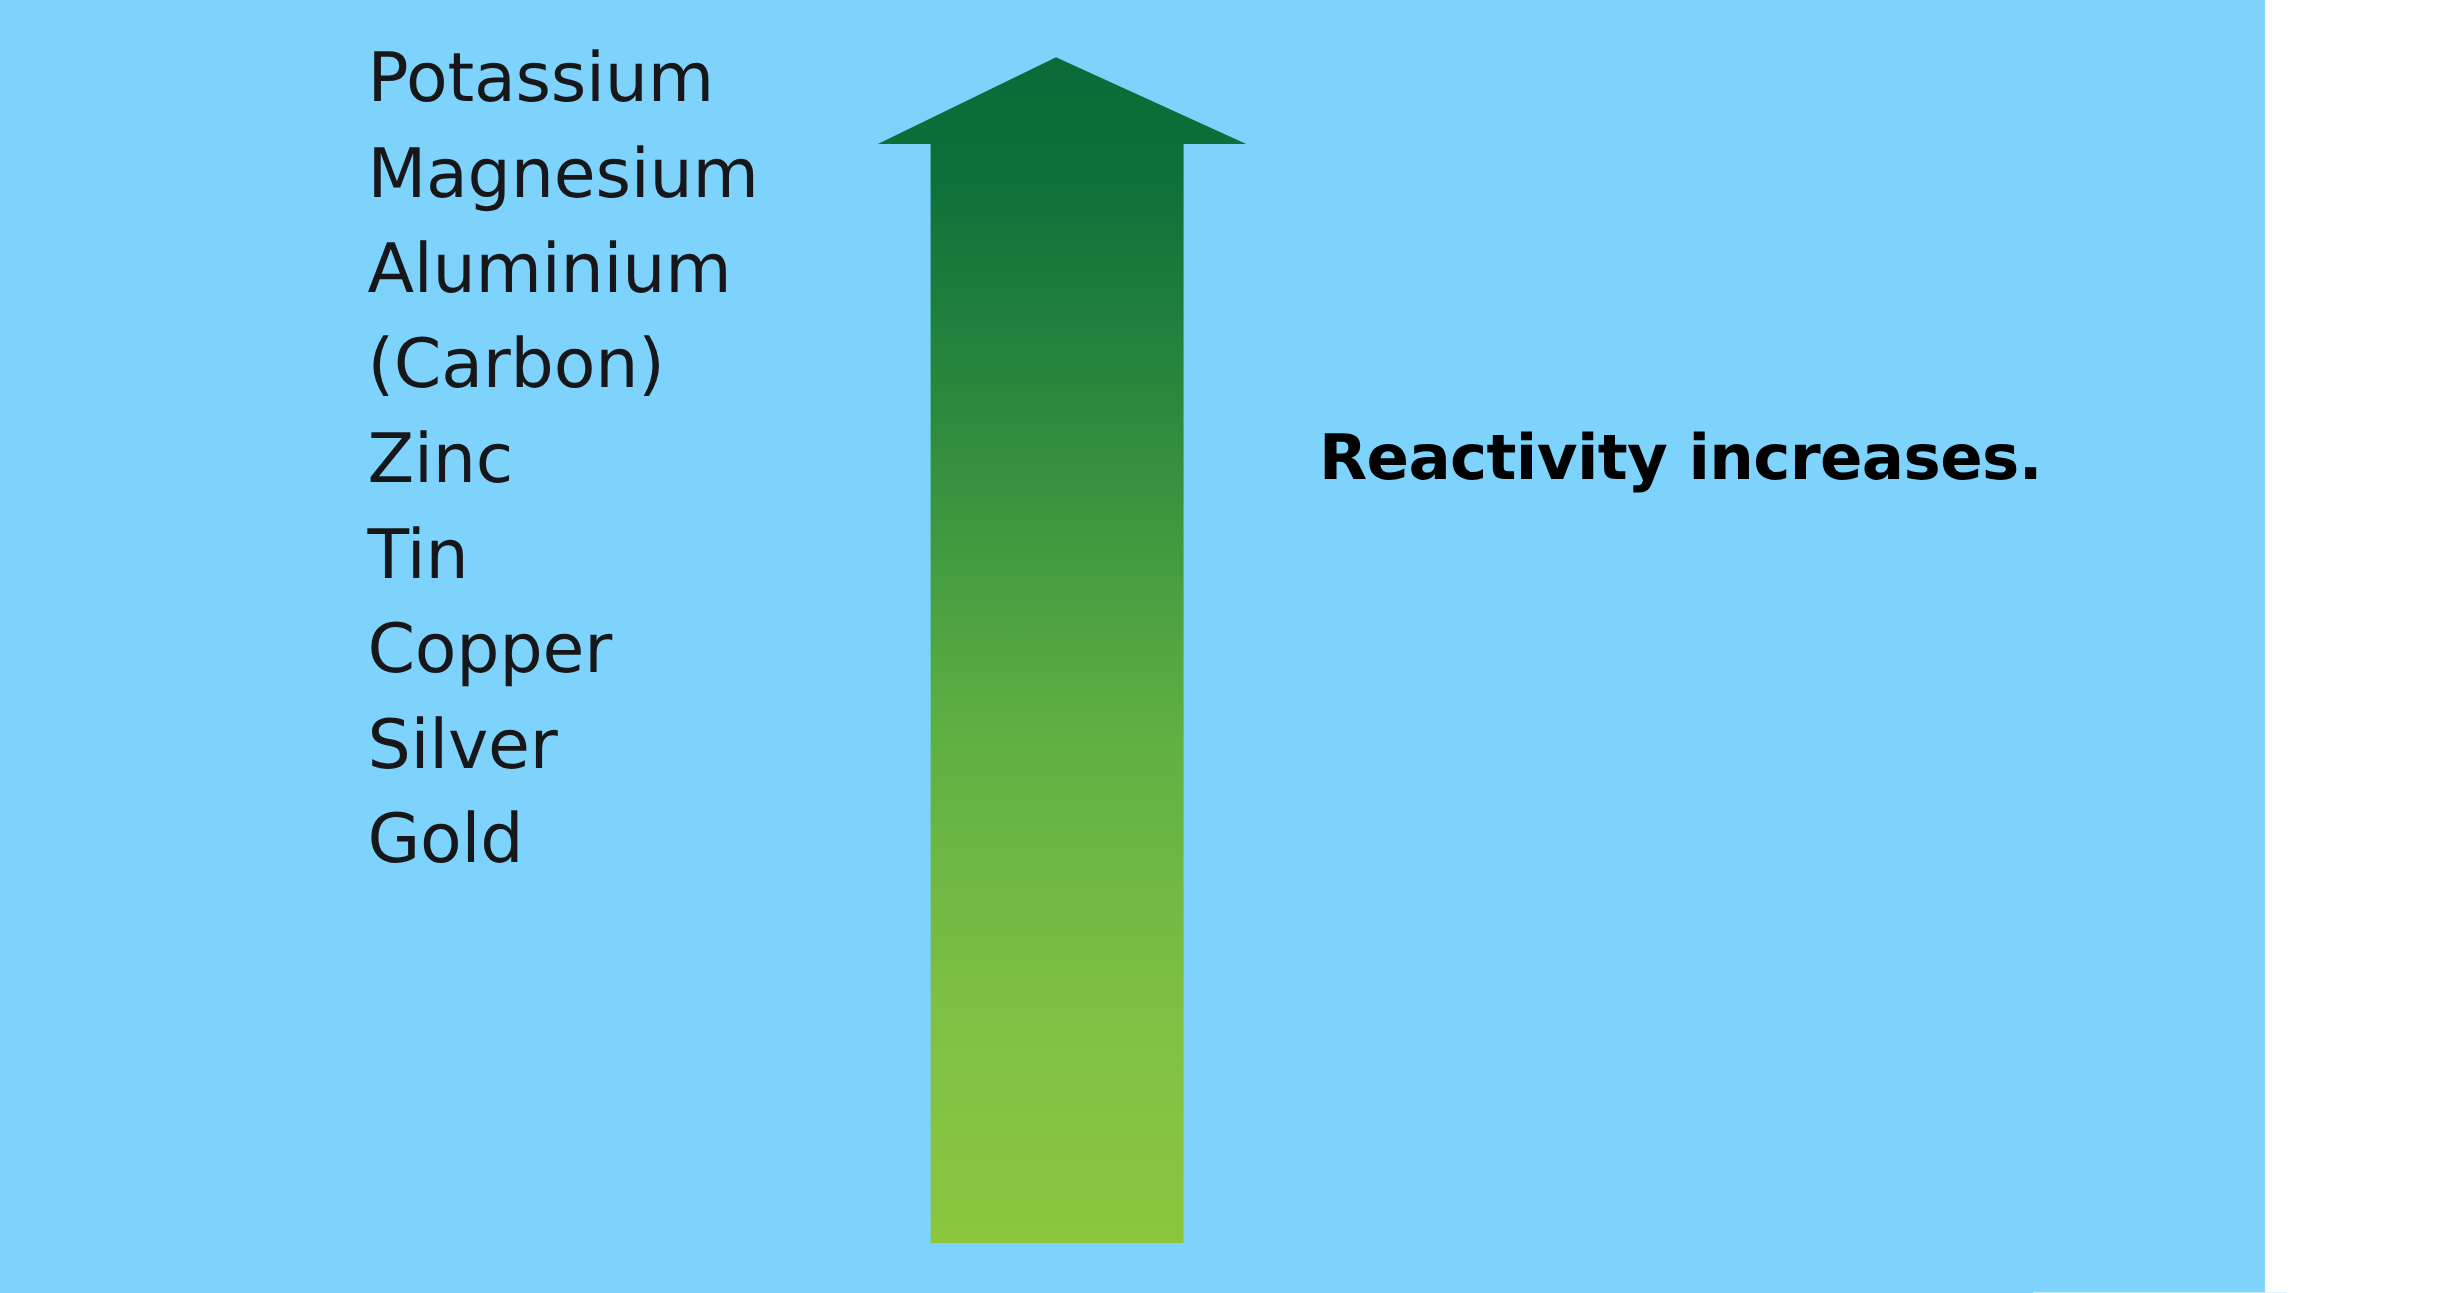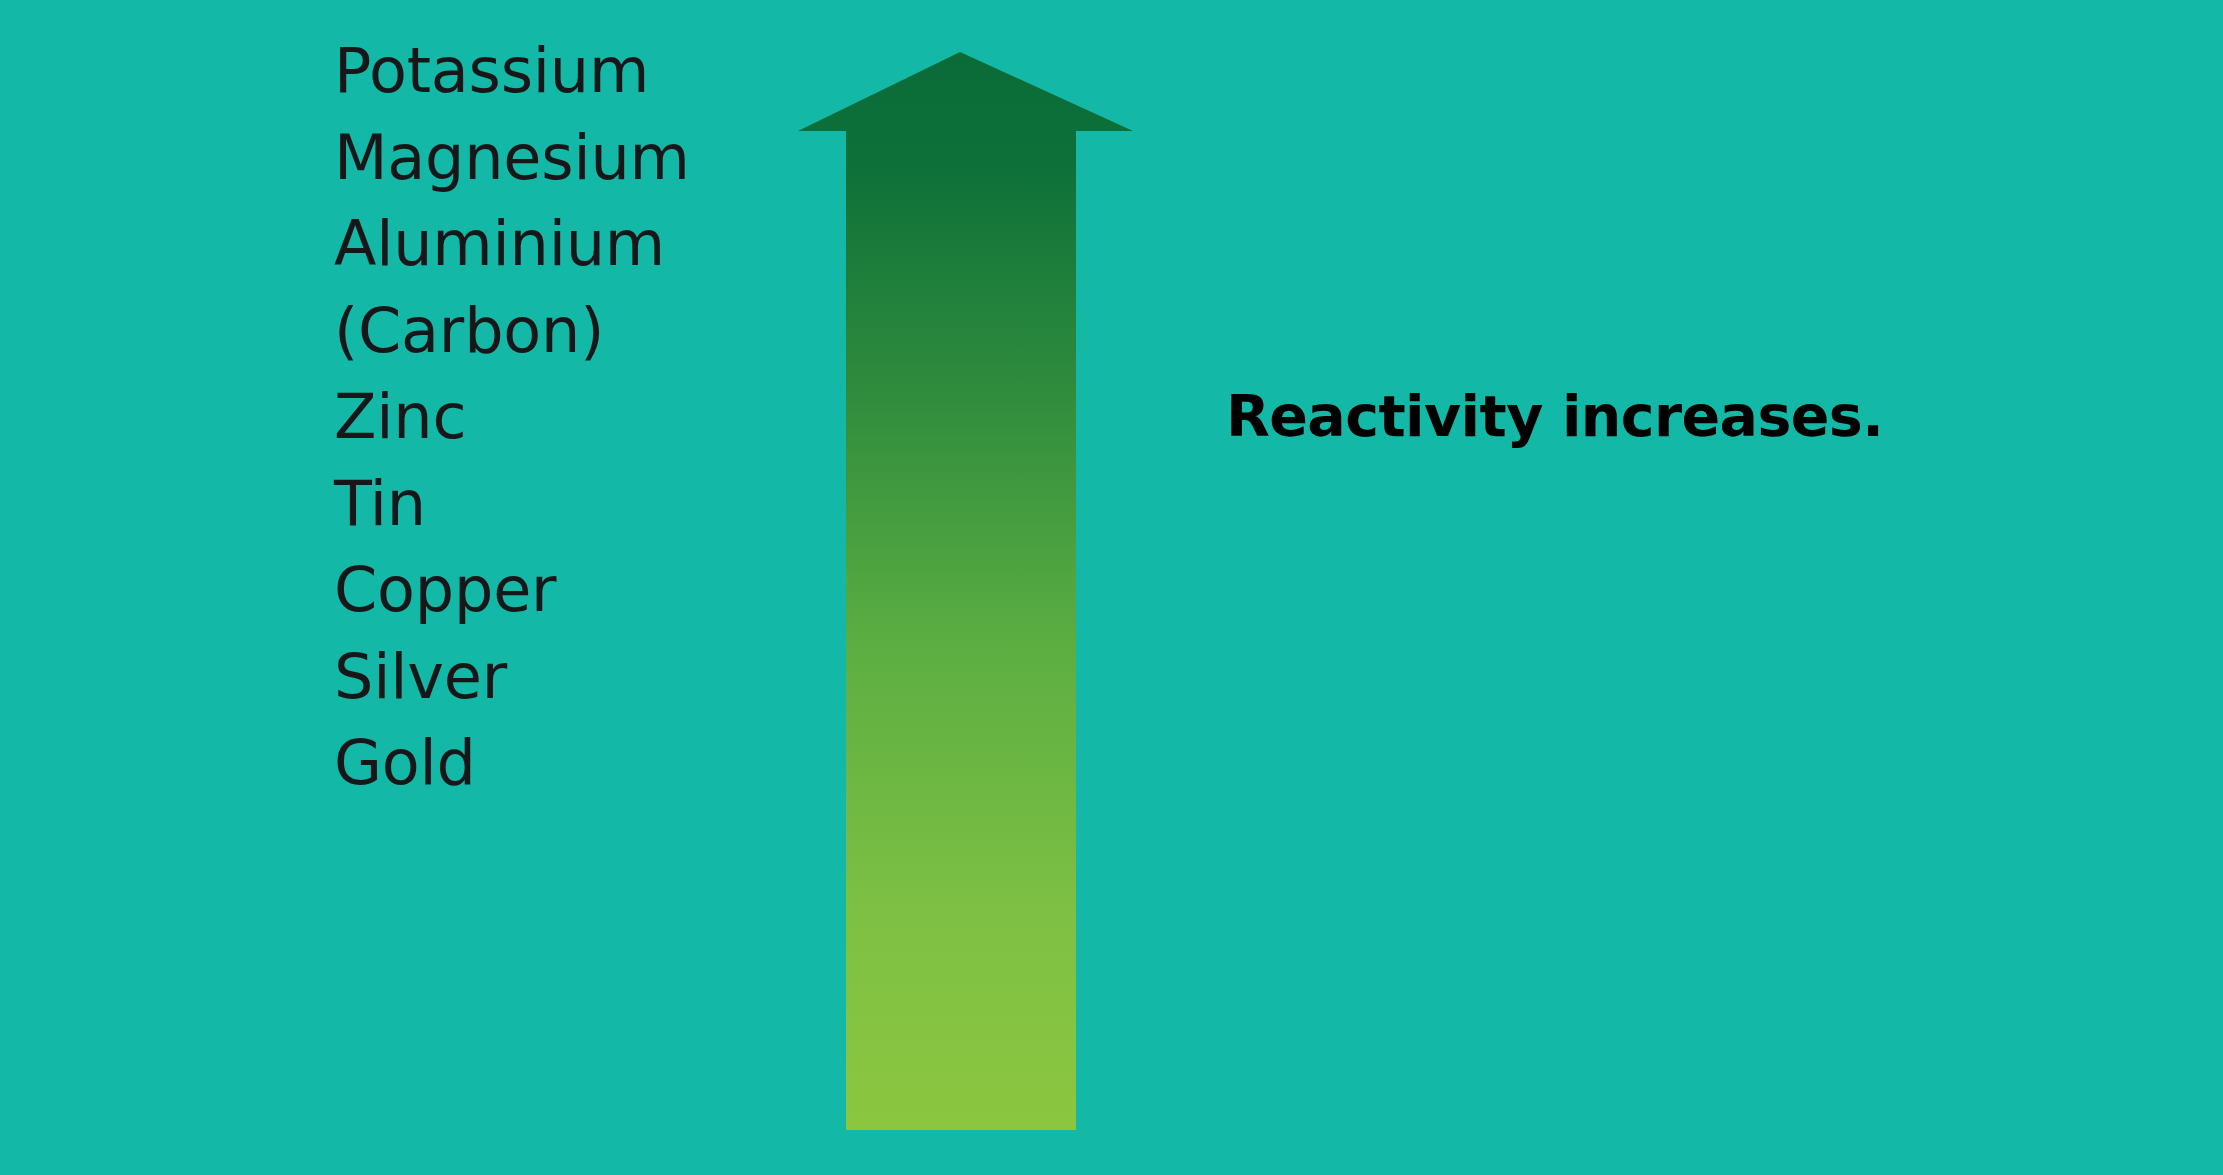--- a/index.html
+++ b/index.html
@@ -5,23 +5,23 @@
   html, body {
     margin: 0;
     padding: 0;
     background: #ffffff;
   }
   body {
     font-family: "DejaVu Sans", sans-serif;
   }
   #stage {
     position: relative;
-    width: 2223px;
+    width: 2059px;
     height: 1175px;
-    background: #14b8a6;
+    background: #7dd3fc;
     overflow: hidden;
   }
 
   
   #series-list {
     position: absolute;
     left: 334px;
     top: 28px;
     width: 470px;
     margin: 0;
@@ -48,21 +48,21 @@
   }
   #arrow-svg {
     display: block;
     width: 100%;
     height: 100%;
   }
 
   
   #annotation {
     position: absolute;
-    left: 1226px;
+    left: 1199px;
     top: 372px;
     width: 780px;
   }
   #annotation p {
     margin: 0;
     font-family: "DejaVu Sans", sans-serif;
     font-size: 57px;
     font-weight: 700;
     line-height: 88px;
     color: #000000;

